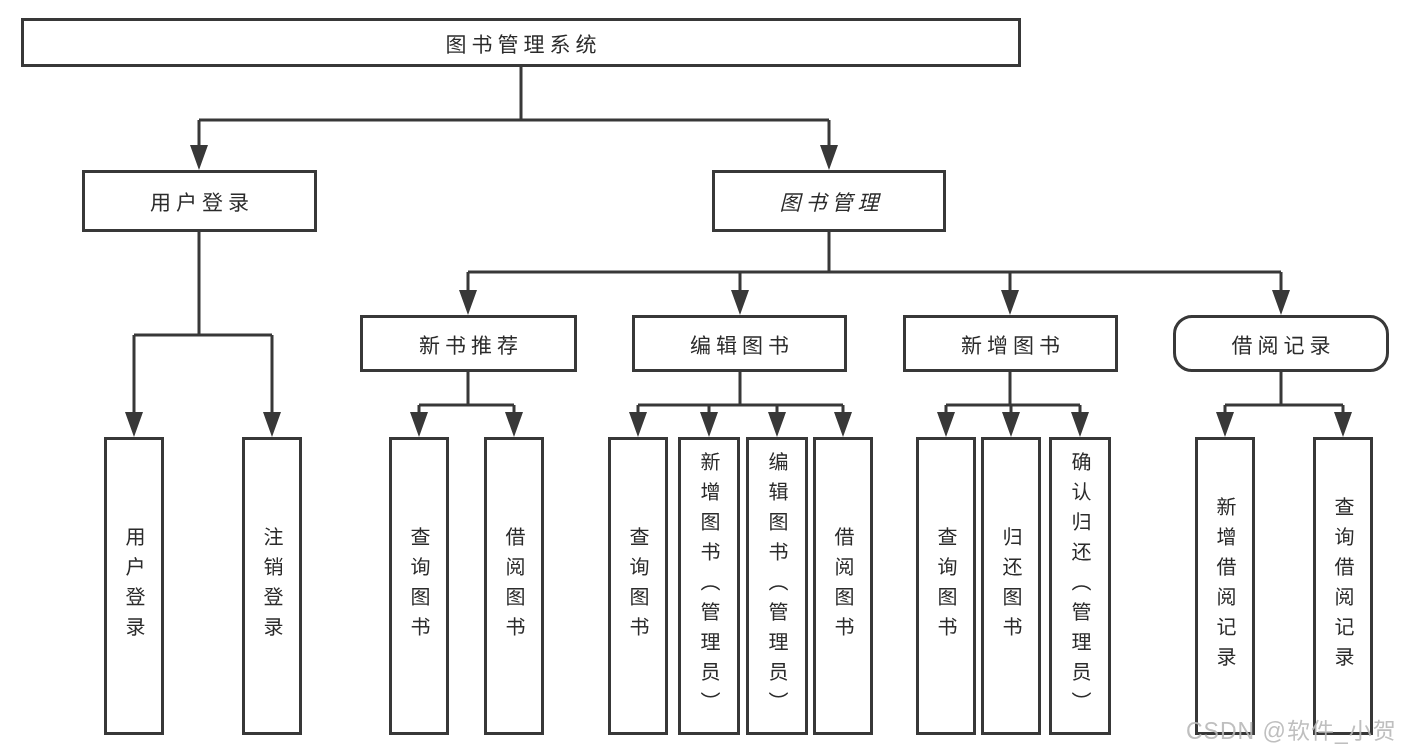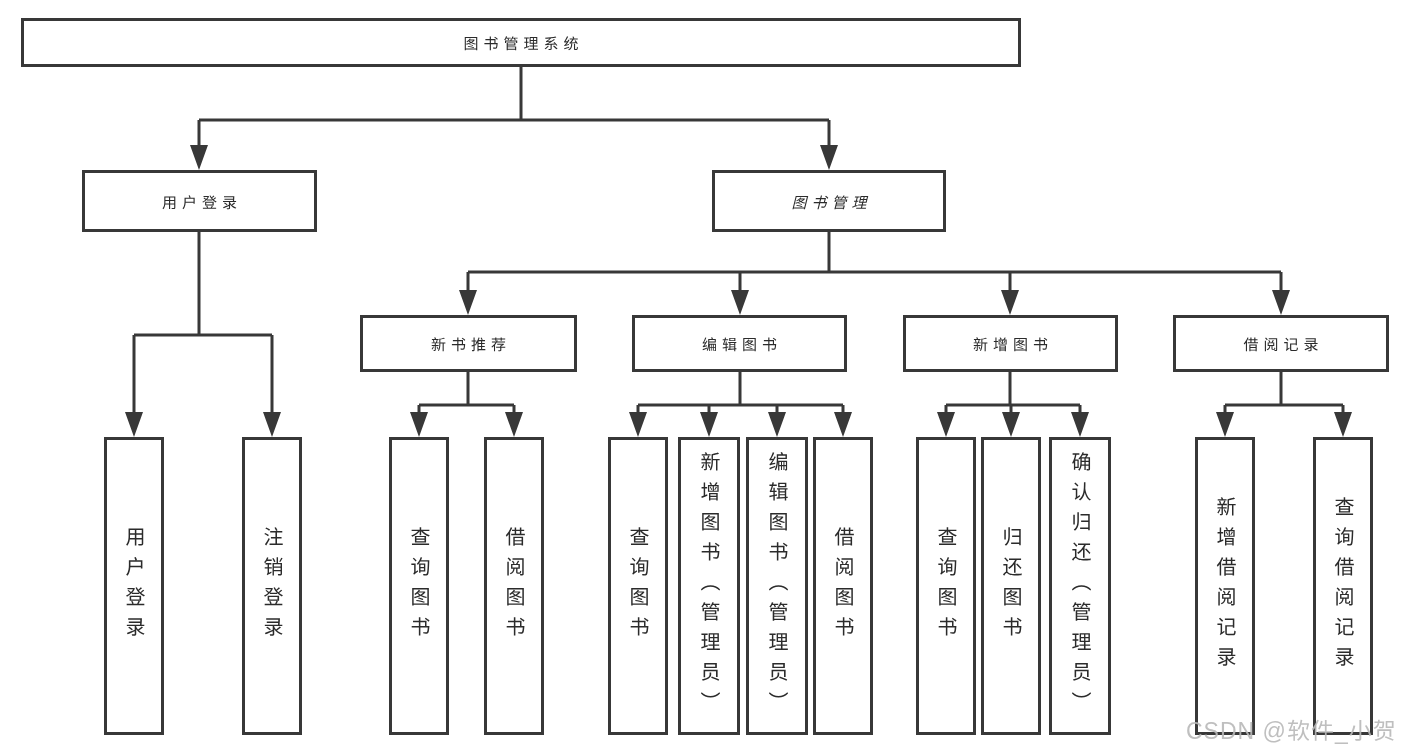--- a/index.html
+++ b/index.html
@@ -4,21 +4,21 @@
 <style>
   html,body{margin:0;padding:0;background:#fff;}
   .stage{
     position:relative;width:1405px;height:747px;background:#fff;
     font-family:"Liberation Sans",sans-serif;overflow:hidden;
   }
   .connectors{position:absolute;left:0;top:0;}
   .box{
     position:absolute;box-sizing:border-box;background:#fff;
     border:3px solid #383838;display:flex;align-items:center;justify-content:center;
-    font-size:15px;color:#2b2b2b;letter-spacing:5px;padding-left:5px;
+    font-size:21px;color:#2b2b2b;letter-spacing:5px;padding-left:5px;
     white-space:nowrap;z-index:2;
   }
   .root{left:21px;top:18px;width:1000px;height:49px;}
   .lvl2{top:170px;height:62px;}
   .lvl3{top:315px;height:57px;}
   .vbox{
     position:absolute;top:437px;height:298px;width:60px;box-sizing:border-box;
     background:#fff;border:3px solid #383838;
     display:flex;align-items:center;justify-content:center;z-index:2;
   }
@@ -54,21 +54,21 @@
   </svg>
 
   <div class="box root">图书管理系统</div>
 
   <div class="box lvl2" style="left:82px;width:235px;">用户登录</div>
   <div class="box lvl2" style="left:712px;width:234px;font-style:italic;">图书管理</div>
 
   <div class="box lvl3" style="left:360px;width:217px;">新书推荐</div>
   <div class="box lvl3" style="left:632px;width:215px;">编辑图书</div>
   <div class="box lvl3" style="left:903px;width:215px;">新增图书</div>
-  <div class="box lvl3" style="left:1173px;width:216px;">借阅记录</div>
+  <div class="box lvl3" style="left:1173px;width:216px;border-radius:19px;">借阅记录</div>
 
   <div class="vbox" style="left:104px;">
     <span class="vtext">用户登录</span>
   </div>
   <div class="vbox" style="left:242px;">
     <span class="vtext">注销登录</span>
   </div>
 
   <div class="vbox" style="left:389px;">
     <span class="vtext">查询图书</span>

